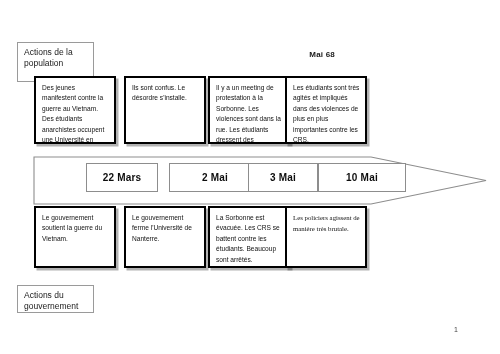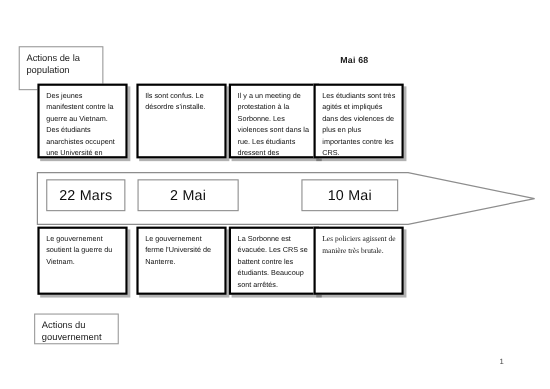--- a/index.html
+++ b/index.html
@@ -48,21 +48,21 @@
     padding: 4px 6px;
     box-sizing: border-box;
   }
   #label-population {
     left: 17px;
     top: 42px;
     width: 77px;
     height: 40px;
   }
   #label-gouvernement {
-    left: 31px;
+    left: 17px;
     top: 285px;
     width: 77px;
     height: 28px;
   }
 
   
   #arrow-band {
     position: absolute;
     left: 33px;
     top: 156px;
@@ -106,27 +106,28 @@
   .row-bottom { top: 206px; height: 62px; }
 
   
   .date-box {
     position: absolute;
     top: 163px;
     height: 29px;
     box-sizing: border-box;
     background: #ffffff;
     border: 1px solid #8d8d8d;
-    font-size: 13px;
-    font-weight: normal;
+    font-size: 10px;
+    font-weight: bold;
     color: #0d0d0d;
     display: flex;
     align-items: center;
     justify-content: center;
     letter-spacing: 0.2px;
+    margin-left: 44px;
   }
   .d-1 { left: 42px;  width: 72px; }
   .d-2 { left: 125px; width: 92px; }
   .d-3 { left: 204px; width: 70px; }
   .d-4 { left: 274px; width: 88px; }
 
   
   #page-number {
     position: absolute;
     left: 449px;
@@ -154,20 +155,21 @@
     </svg>
   </div>
 
   <div class="event-box row-top col-1">Des jeunes manifestent contre la guerre au Vietnam. Des étudiants anarchistes occupent une Université en soutien aux manifestants.</div>
   <div class="event-box row-top col-2">Ils sont confus. Le désordre s'installe.</div>
   <div class="event-box row-top col-3">Il y a un meeting de protestation à la Sorbonne. Les violences sont dans la rue. Les étudiants dressent des barricades.</div>
   <div class="event-box row-top col-4">Les étudiants sont très agités et impliqués dans des violences de plus en plus importantes contre les CRS.</div>
 
   <div class="date-box d-1">22 Mars</div>
   <div class="date-box d-2">2 Mai</div>
+  <div class="date-box d-3">3 Mai</div>
   <div class="date-box d-4">10 Mai</div>
 
   <div class="event-box row-bottom col-1">Le gouvernement soutient la guerre du Vietnam.</div>
   <div class="event-box row-bottom col-2">Le gouvernement ferme l'Université de Nanterre.</div>
   <div class="event-box row-bottom col-3">La Sorbonne est évacuée. Les CRS se battent contre les étudiants. Beaucoup sont arrêtés.</div>
   <div class="event-box row-bottom col-4 serif">Les policiers agissent de manière très brutale.</div>
 
   <div id="page-number">1</div>
 
 </div>

